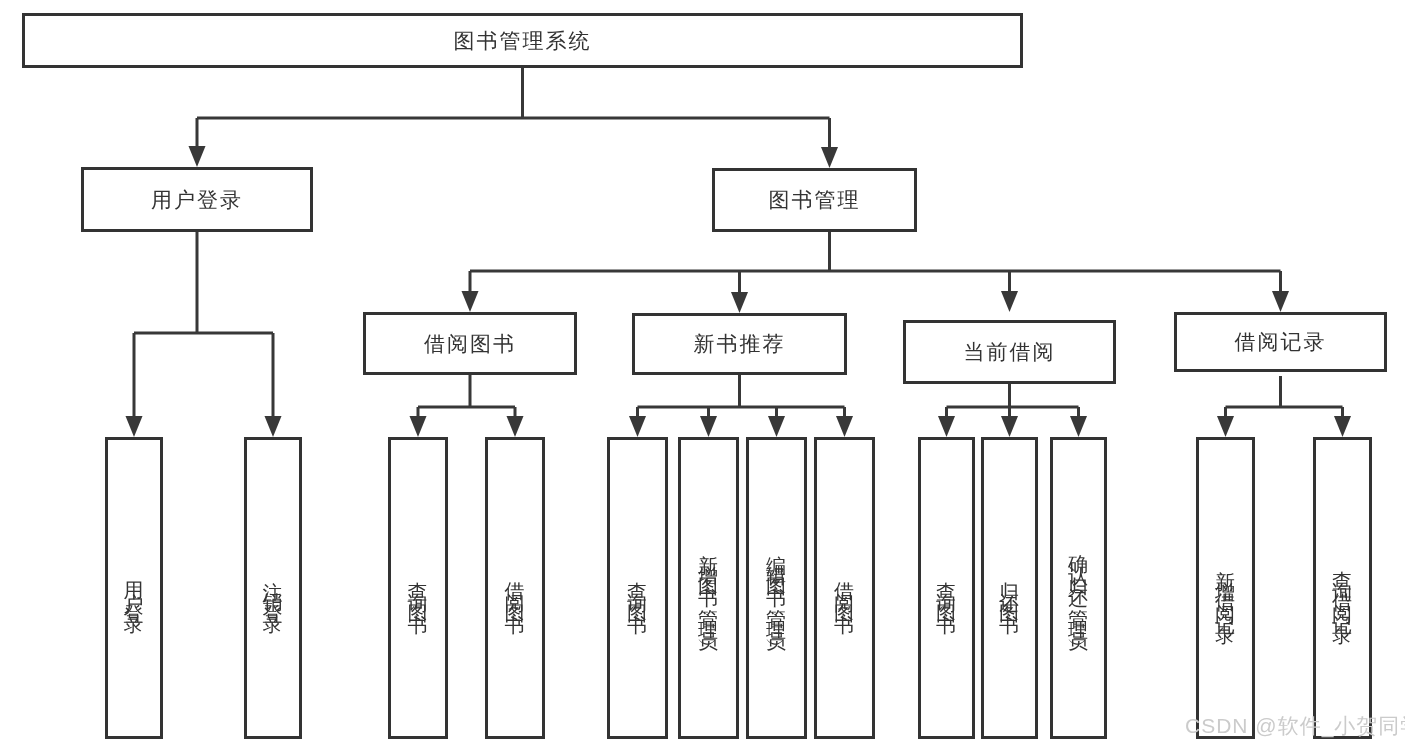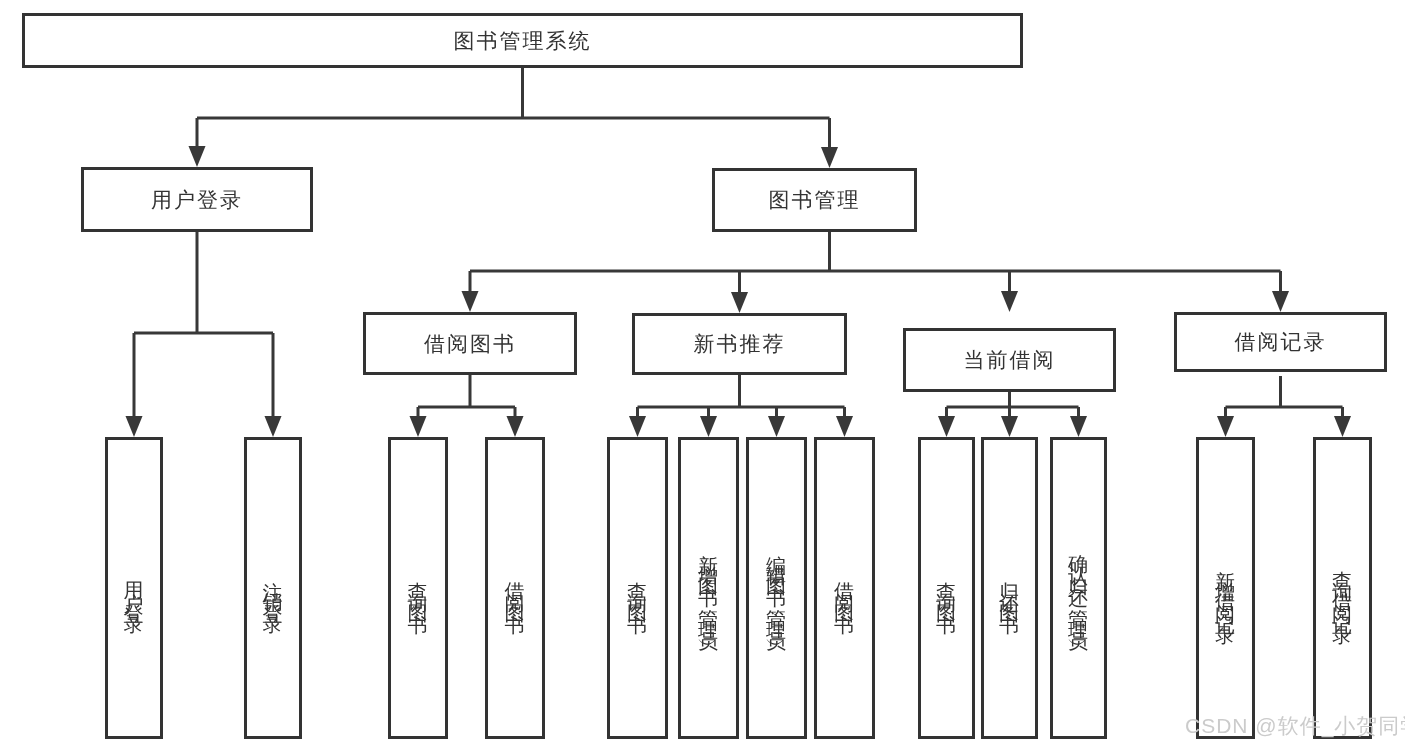--- a/index.html
+++ b/index.html
@@ -97,21 +97,21 @@
   <div class="node" style="left:712px;top:168px;width:205px;height:64px">
     <span class="h-label">图书管理</span>
   </div>
 
   <div class="node" style="left:363px;top:312px;width:214px;height:63px">
     <span class="h-label">借阅图书</span>
   </div>
   <div class="node" style="left:632px;top:313px;width:215px;height:62px">
     <span class="h-label">新书推荐</span>
   </div>
-  <div class="node" style="left:903px;top:328px;width:213px;height:64px">
+  <div class="node" style="left:903px;top:320px;width:213px;height:64px">
     <span class="h-label">当前借阅</span>
   </div>
   <div class="node" style="left:1174px;top:312px;width:213px;height:60px">
     <span class="h-label">借阅记录</span>
   </div>
 
   <div class="node" style="left:105px;top:437px;width:58px;height:302px">
     <span class="v-label">用户登录</span>
   </div>
   <div class="node" style="left:244px;top:437px;width:58px;height:302px">

